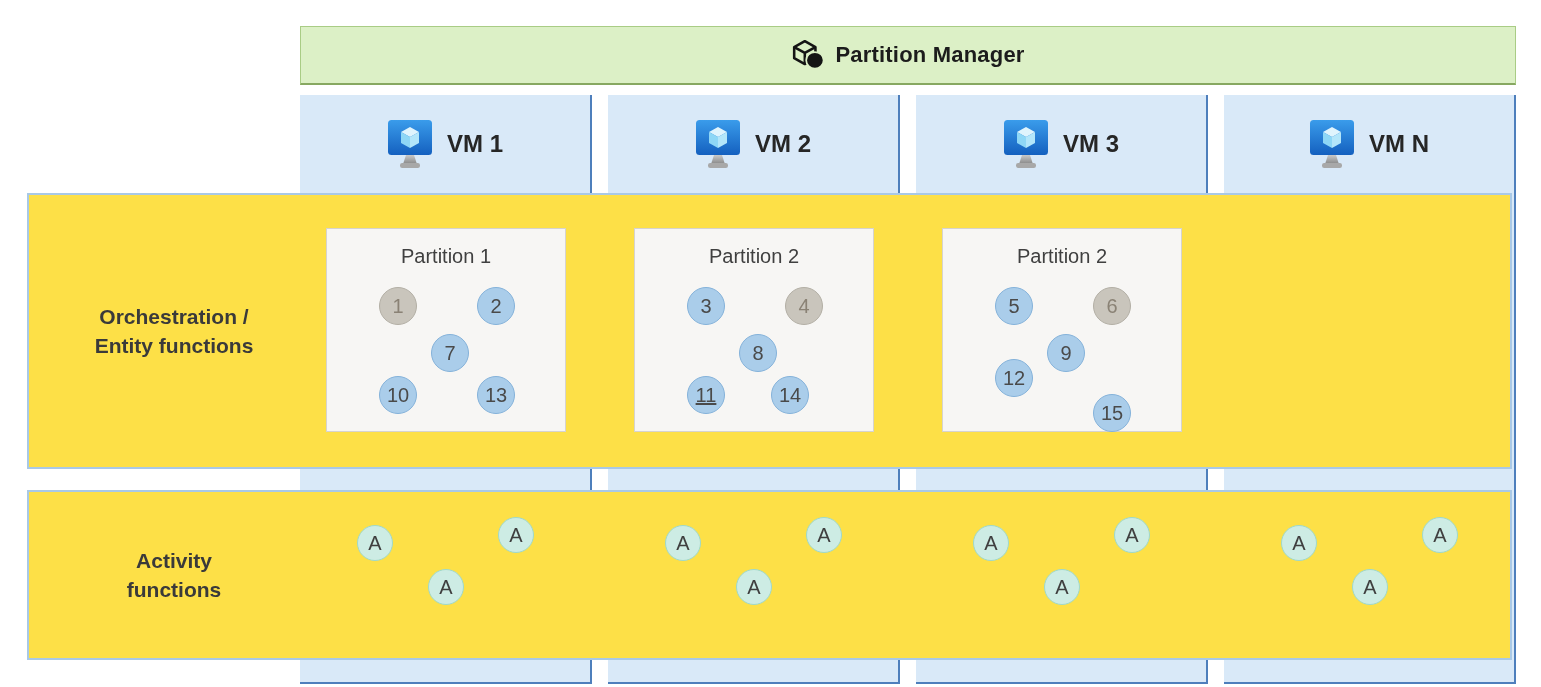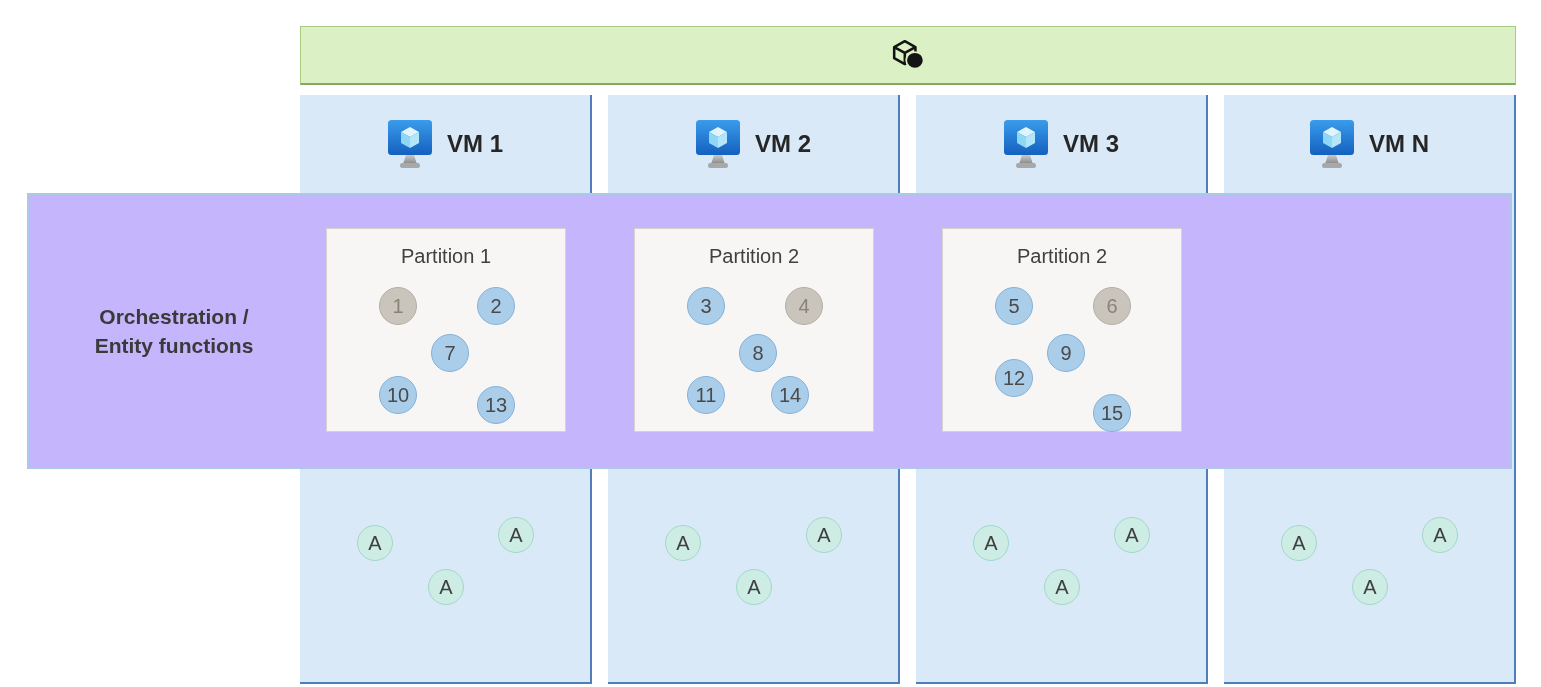--- a/index.html
+++ b/index.html
@@ -23,21 +23,21 @@
     border-bottom:2px solid var(--column-border);
     z-index:1;
   }
   .vm-head{
     position:absolute;left:0;top:0;width:100%;height:98px;
     display:flex;align-items:center;justify-content:center;gap:14px;
   }
   .vm-label{font-size:24px;font-weight:bold;color:#262626;}
   
   .panel{
-    position:absolute;left:27px;width:1485px;background:#c4b5fd;
+    position:absolute;left:27px;width:1485px;background:#fde047;
     border:2px solid var(--panel-border);box-sizing:border-box;z-index:2;
   }
   .panel-orch{top:193px;height:276px;}
   .panel-act{top:490px;height:170px;}
   .panel-label{
     position:absolute;left:0;top:0;width:290px;height:100%;
     display:flex;align-items:center;justify-content:center;text-align:center;
     font-size:21px;font-weight:bold;color:#3a3a3a;line-height:29px;white-space:pre-line;
   }
   
@@ -72,20 +72,21 @@
   <div class="pm-bar">
     <span style="display:flex;">
       <svg width="34" height="34" viewBox="0 0 32 32">
         <g fill="none" stroke="#141414" stroke-width="2.4" stroke-linejoin="round">
           <path d="M13 3 L23 8.5 V19 L13 24.5 L3 19 V8.5 Z"></path>
           <path d="M3 8.5 L13 14 L23 8.5 M13 14 V24.5"></path>
         </g>
         <ellipse cx="22.5" cy="21" rx="8.2" ry="7.8" fill="#141414" stroke="#dcf0c6" stroke-width="1.6"></ellipse>
       </svg>
     </span>
+    <span class="pm-title">Partition Manager</span>
   </div>
 
   <div id="columns">
       <div class="vm-col" style="left: 300px;">
     <div class="vm-head">
       <span style="display:flex;">
         <svg width="46" height="50" viewBox="0 0 46 50">
           <defs>
             <linearGradient id="vmScreenGrad" x1="0" y1="0" x2="0" y2="1">
               <stop offset="0" stop-color="#3a9ceb"></stop>
@@ -182,35 +183,39 @@
       <span class="vm-label">VM N</span>
     </div>
   </div>
     </div>
 
   <div class="panel panel-orch">
     <div class="panel-label">Orchestration /
 Entity functions</div>
   </div>
 
+  <div class="panel panel-act">
+    <div class="panel-label">Activity
+functions</div>
+  </div>
 
 <div class="partition" style="left: 326px; padding-left: 24px;">
       <div class="partition-title">Partition 1</div>
       <div class="node inactive" style="left: 52px; top: 58px;">1</div>
       <div class="node active" style="left: 150px; top: 58px;">2</div>
       <div class="node active" style="left: 104px; top: 105px;">7</div>
       <div class="node active" style="left: 52px; top: 147px;">10</div>
-      <div class="node active" style="left: 150px; top: 157px;">13</div>
+      <div class="node active" style="left: 150px; top: 147px;">13</div>
     </div>
     <div class="partition" style="left: 634px;">
       <div class="partition-title">Partition 2</div>
       <div class="node active" style="left: 52px; top: 58px;">3</div>
       <div class="node inactive" style="left: 150px; top: 58px;">4</div>
       <div class="node active" style="left: 104px; top: 105px;">8</div>
-      <div class="node active" style="left: 52px; top: 147px;">11</div>
+      <div class="node active" style="left: 52px; top: 147px; text-decoration: underline;">11</div>
       <div class="node active" style="left: 136px; top: 147px;">14</div>
     </div>
     <div class="partition" style="left: 942px;">
       <div class="partition-title">Partition 2</div>
       <div class="node active" style="left: 52px; top: 58px;">5</div>
       <div class="node inactive" style="left: 150px; top: 58px;">6</div>
       <div class="node active" style="left: 104px; top: 105px;">9</div>
       <div class="node active" style="left: 52px; top: 130px;">12</div>
       <div class="node active" style="left: 150px; top: 147px; margin-top: 18px;">15</div>
     </div>

